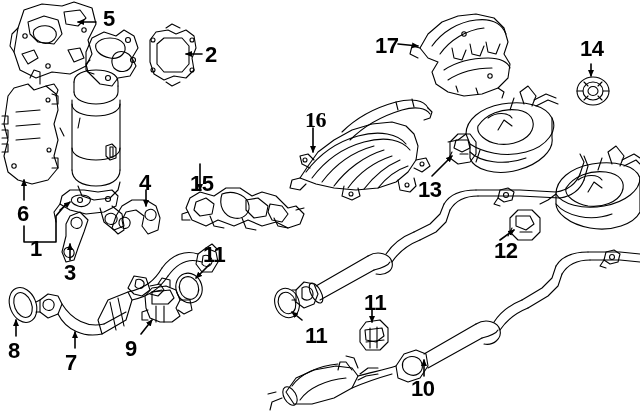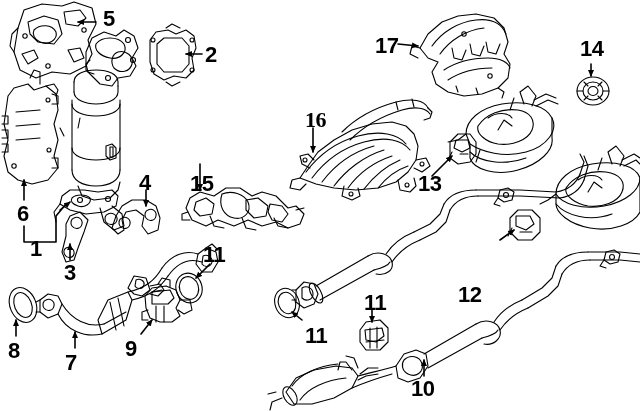--- a/index.html
+++ b/index.html
@@ -422,24 +422,24 @@
     </g>
   </svg>
 
   <div class="callout" style="left:103px;top:8px;">5</div>
   <div class="callout" style="left:205px;top:44px;">2</div>
   <div class="callout" style="left:375px;top:35px;text-align:right;">17</div>
   <div class="callout" style="left:580px;top:38px;">14</div>
   <div class="callout" style="left:305px;top:109px;font-family:Liberation Serif, serif;">16</div>
   <div class="callout" style="left:190px;top:132px;margin-top:41px;">15</div>
   <div class="callout" style="left:139px;top:172px;">4</div>
-  <div class="callout" style="left:418px;top:173px;">13</div>
+  <div class="callout" style="left:418px;top:179px;">13</div>
   <div class="callout" style="left:17px;top:203px;">6</div>
   <div class="callout" style="left:30px;top:238px;">1</div>
-  <div class="callout" style="left:458px;top:240px;margin-top:44px;">12</div>
+  <div class="callout" style="left:494px;top:240px;">12</div>
   <div class="callout" style="left:203px;top:244px;">11</div>
   <div class="callout" style="left:64px;top:262px;">3</div>
   <div class="callout" style="left:364px;top:292px;">11</div>
   <div class="callout" style="left:305px;top:325px;">11</div>
   <div class="callout" style="left:125px;top:338px;">9</div>
   <div class="callout" style="left:8px;top:340px;">8</div>
   <div class="callout" style="left:65px;top:352px;">7</div>
   <div class="callout" style="left:411px;top:378px;">10</div>
 
 </div>

